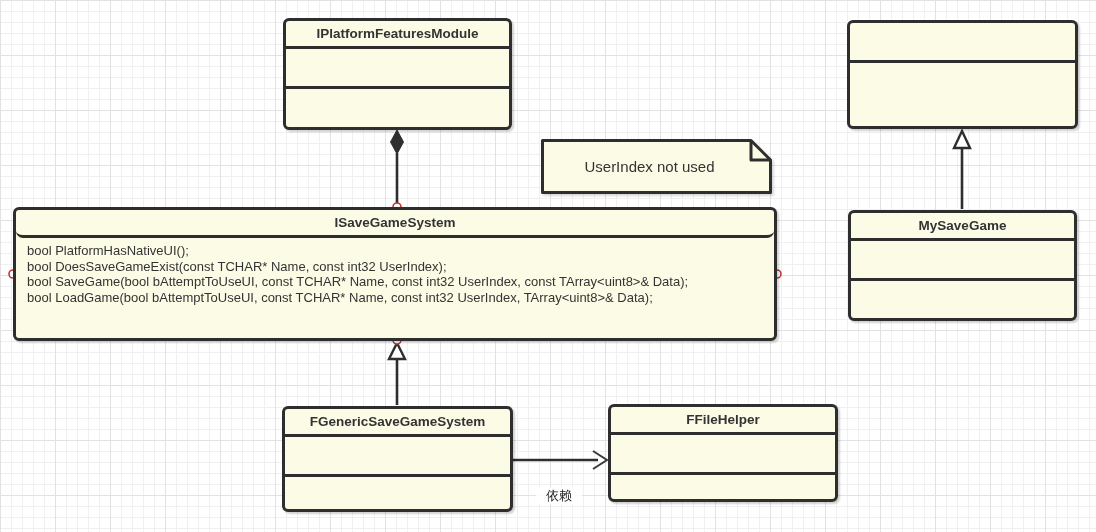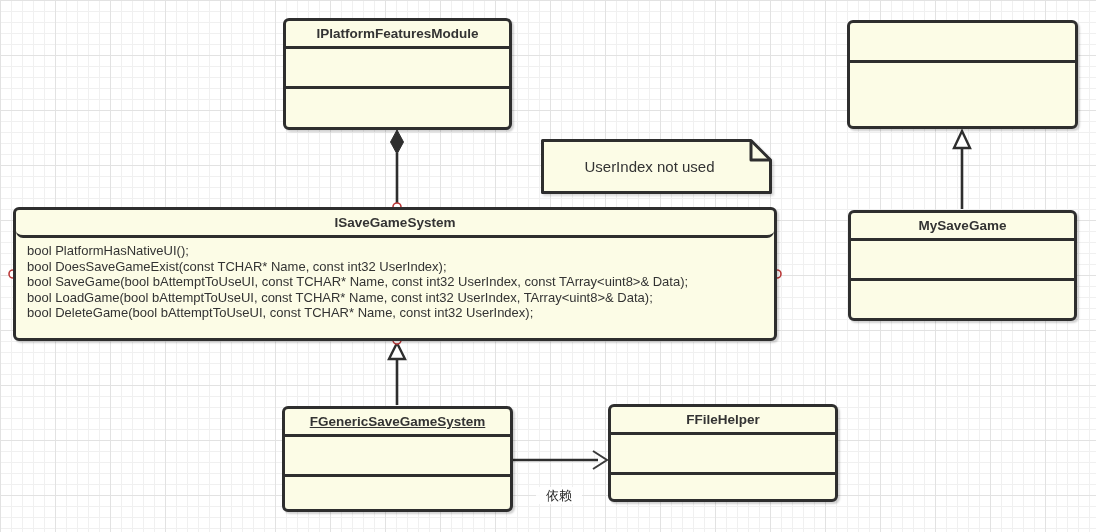--- a/index.html
+++ b/index.html
@@ -27,21 +27,21 @@
   .uml-comp.last{flex:1 1 auto;border-bottom:none;}
   .uml-methods{
     flex:1 1 auto;padding:5px 0 0 11px;font-size:13px;line-height:15.6px;
     white-space:nowrap;overflow:hidden;
   }
   
   .c-platform {left:283px;top:18px;width:229px;height:112px;text-align:right;}
   .c-usave    {left:847px;top:20px;width:231px;height:109px;}
   .c-isgs     {left:13px; top:207px;width:764px;height:134px;}
   .c-mysave   {left:848px;top:210px;width:229px;height:111px;}
-  .c-fgeneric {left:282px;top:406px;width:231px;height:106px;text-decoration:underline;}
+  .c-fgeneric {left:282px;top:406px;width:231px;height:106px;}
   .c-ffile    {left:608px;top:404px;width:230px;height:98px;}
   .c-platform .uml-header,.c-usave .uml-header,.c-mysave .uml-header,
   .c-fgeneric .uml-header,.c-ffile .uml-header{height:25px;}
   .c-isgs .uml-header{height:25px;border-radius:7px;}
   .c-platform .uml-comp.mid,.c-usave .uml-comp.mid,.c-mysave .uml-comp.mid,
   .c-fgeneric .uml-comp.mid,.c-ffile .uml-comp.mid{height:37px;}
   
   .note{position:absolute;left:541px;top:139px;width:231px;height:55px;
         filter:drop-shadow(2px 2px 1px rgba(0,0,0,0.15));}
   .note-text{position:absolute;left:0;top:0;right:14px;bottom:0;display:flex;
@@ -112,21 +112,20 @@
     <div class="note-text">UserIndex not used</div>
   </div>
 
   <div class="uml-class c-isgs">
     <div class="uml-header">ISaveGameSystem</div>
     <div class="uml-methods">
       <div>bool PlatformHasNativeUI();</div>
       <div>bool DoesSaveGameExist(const TCHAR* Name, const int32 UserIndex);</div>
       <div>bool SaveGame(bool bAttemptToUseUI, const TCHAR* Name, const int32 UserIndex, const TArray&lt;uint8&gt;&amp; Data);</div>
       <div>bool LoadGame(bool bAttemptToUseUI, const TCHAR* Name, const int32 UserIndex, TArray&lt;uint8&gt;&amp; Data);</div>
-      <div>bool DeleteGame(bool bAttemptToUseUI, const TCHAR* Name, const int32 UserIndex);</div>
     </div>
   </div>
 
   <div class="uml-class c-mysave">
     <div class="uml-header">MySaveGame</div>
     <div class="uml-comp mid"></div>
     <div class="uml-comp last"></div>
   </div>
 
   <div class="uml-class c-fgeneric">

